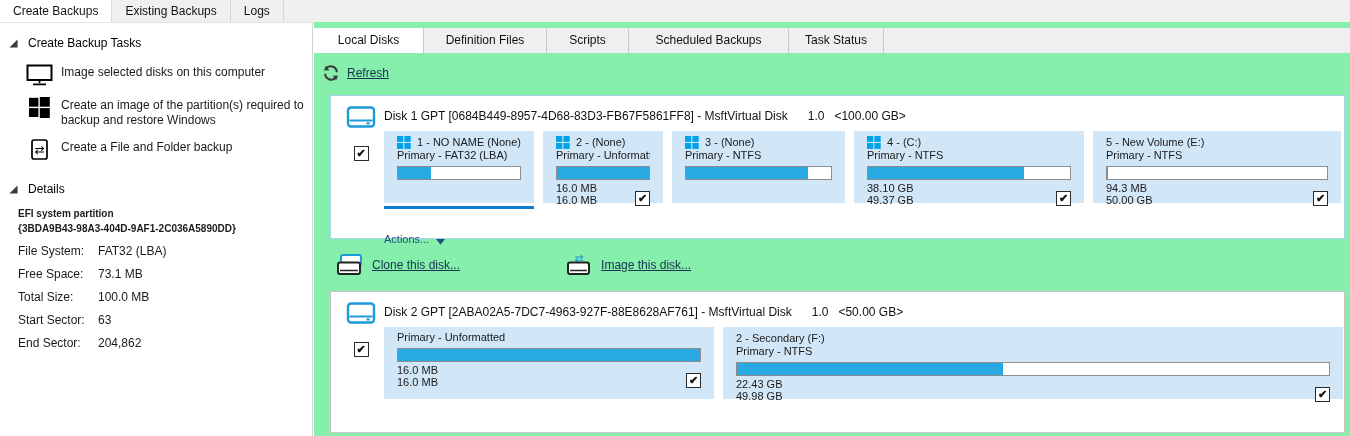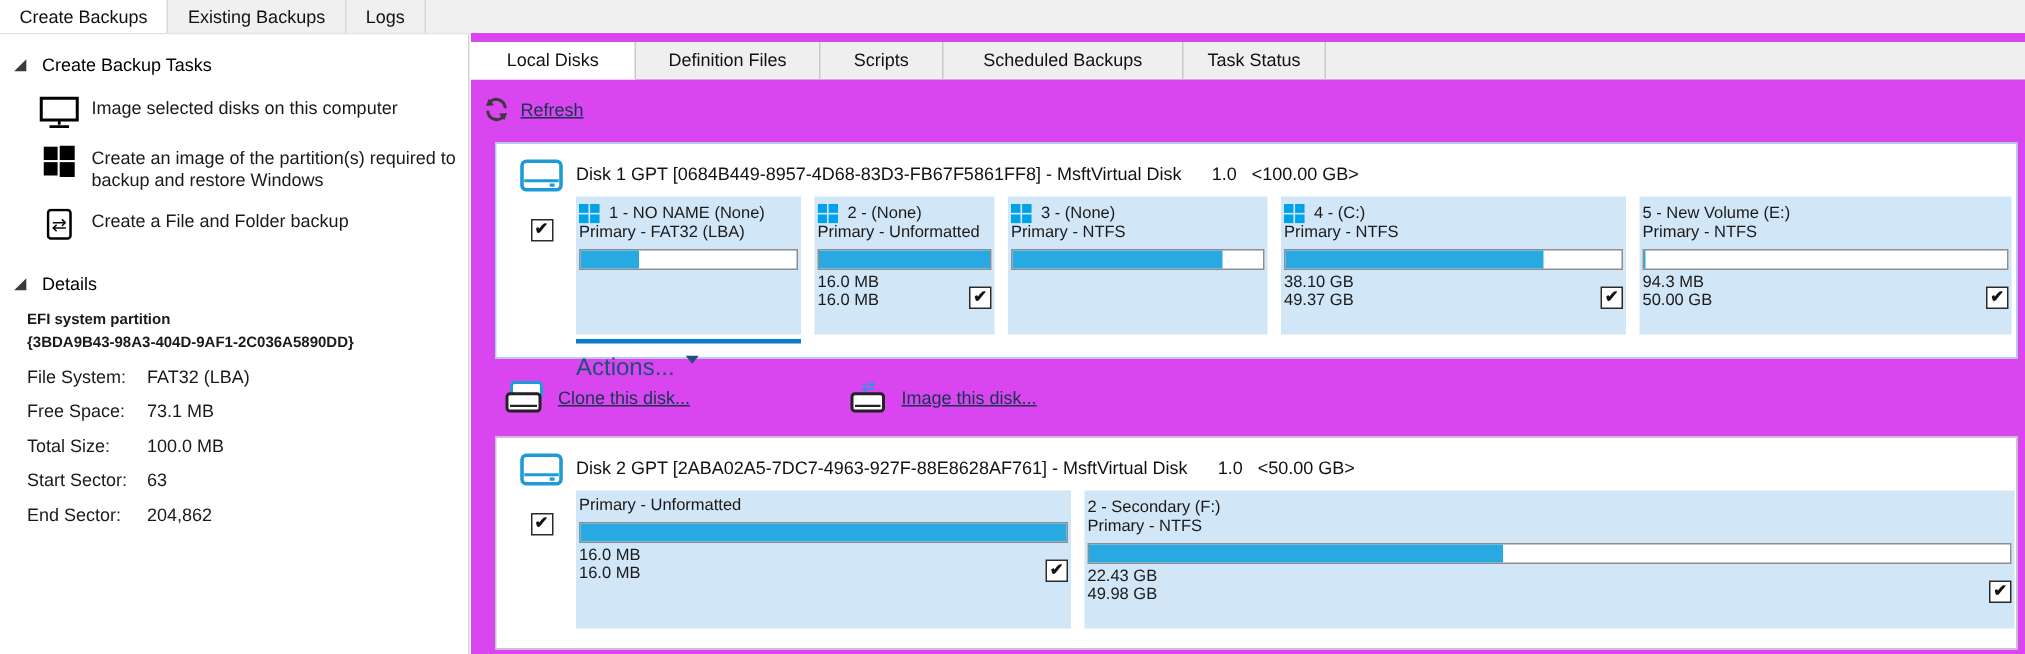--- a/index.html
+++ b/index.html
@@ -18,48 +18,48 @@
   .task-list{margin-top:8px}
   .task-item{display:flex;align-items:flex-start;gap:8px;padding:5px 0 5px 26px;cursor:pointer}
   .ticon{width:27px;display:flex;justify-content:center;flex:none;margin-top:1px}
   .task-label{width:252px;line-height:15px;padding-top:2px}
   .details-block{margin:10px 0 0 18px}
   .details-title{font-weight:bold;line-height:15px;font-size:10px}
   .details-rows{margin-top:9px}
   .detail-row{line-height:13px;margin-bottom:10px}
   .detail-label{display:inline-block;width:80px}
   
-  .main{position:absolute;left:314px;top:22px;right:0;bottom:0;background:#d946ef}
+  .main{position:absolute;left:314px;top:22px;right:0;bottom:0;background:#86efac}
   .main-tab-bar{display:flex;background:#efefef;height:25px;margin-top:6px}
   .mtab{line-height:25px;text-align:center;font-size:12px;color:#111;border-right:1px solid #c9c9c9;cursor:pointer;box-sizing:border-box}
   .mtab.active{background:#fff}
   .refresh-row{display:flex;align-items:center;gap:7px;padding:11px 0 12px 8px}
   .link{color:#17344e;text-decoration:underline;cursor:pointer}
   
   .disk-panel{margin-left:16px;width:1015px;box-sizing:border-box;background:#fff;border:1px solid #c5c5c5;display:flex;padding:7px 6px 0 7px}
   .disk-panel.selected{border-color:#a9d3ea}
   .disk-left{width:46px;flex:none;display:flex;flex-direction:column;align-items:center}
   .disk-left .cb{margin-top:14px}
   .disk-right{flex:1;min-width:0}
   .disk-header{display:flex;align-items:center;height:26px;font-size:12px;color:#111;white-space:nowrap}
   .dh-vendor{}.dh-version{margin-left:20px}.dh-capacity{margin-left:10px}
   .partition-row{display:flex;gap:9px;margin-top:2px}
   .p-cell{flex:none;cursor:pointer}
-  .p-box{box-sizing:border-box;height:92px;padding:4px 2px;background:#d1e6f7}
+  .p-box{box-sizing:border-box;height:72px;padding:4px 13px;background:#d1e6f7}
   .p-underline{height:3px;margin-top:3px;background:transparent}
   .p-cell.selected .p-underline{background:#0b7bd0}
   .p-name{display:flex;align-items:center;gap:6px;height:14px;font-size:11px;white-space:nowrap;overflow:hidden}
   .p-type{height:14px;font-size:11px;white-space:nowrap;overflow:hidden}
   .p-bar{height:12px;border:1px solid #8e8e8e;background:#fff;margin-top:3px;position:relative}
   .p-fill{position:absolute;left:0;top:0;bottom:0;background:#29a9e1}
   .p-bottom{display:flex;justify-content:space-between;align-items:flex-end;margin-top:2px}
   .p-sizes{font-size:11px;line-height:12px}
   .cb{width:15px;height:15px;box-sizing:border-box;background:#fff;border:1px solid #2a2a2a;display:flex;align-items:center;justify-content:center;cursor:pointer}
   .cb::before{content:"\2714";font-size:11px;font-weight:bold;color:#111;line-height:11px}
-  .actions-row{display:inline-flex;align-items:flex-start;gap:7px;margin-top:8px;color:#1f4e79;font-size:16px;cursor:pointer}
+  .actions-row{display:inline-flex;align-items:flex-end;gap:7px;margin-top:24px;color:#1f4e79;font-size:11px;cursor:pointer}
   .links-row{display:flex;align-items:center;margin:12px 0 12px 22px;height:28px}
   .link-item{display:flex;align-items:center;gap:9px;cursor:pointer}
   .link-item + .link-item{margin-left:105px}
   .exp{display:flex}
 </style>
 </head>
 <body>
 
 <div class="window-tab-bar">
     <div class="wtab active">Create Backups</div>

